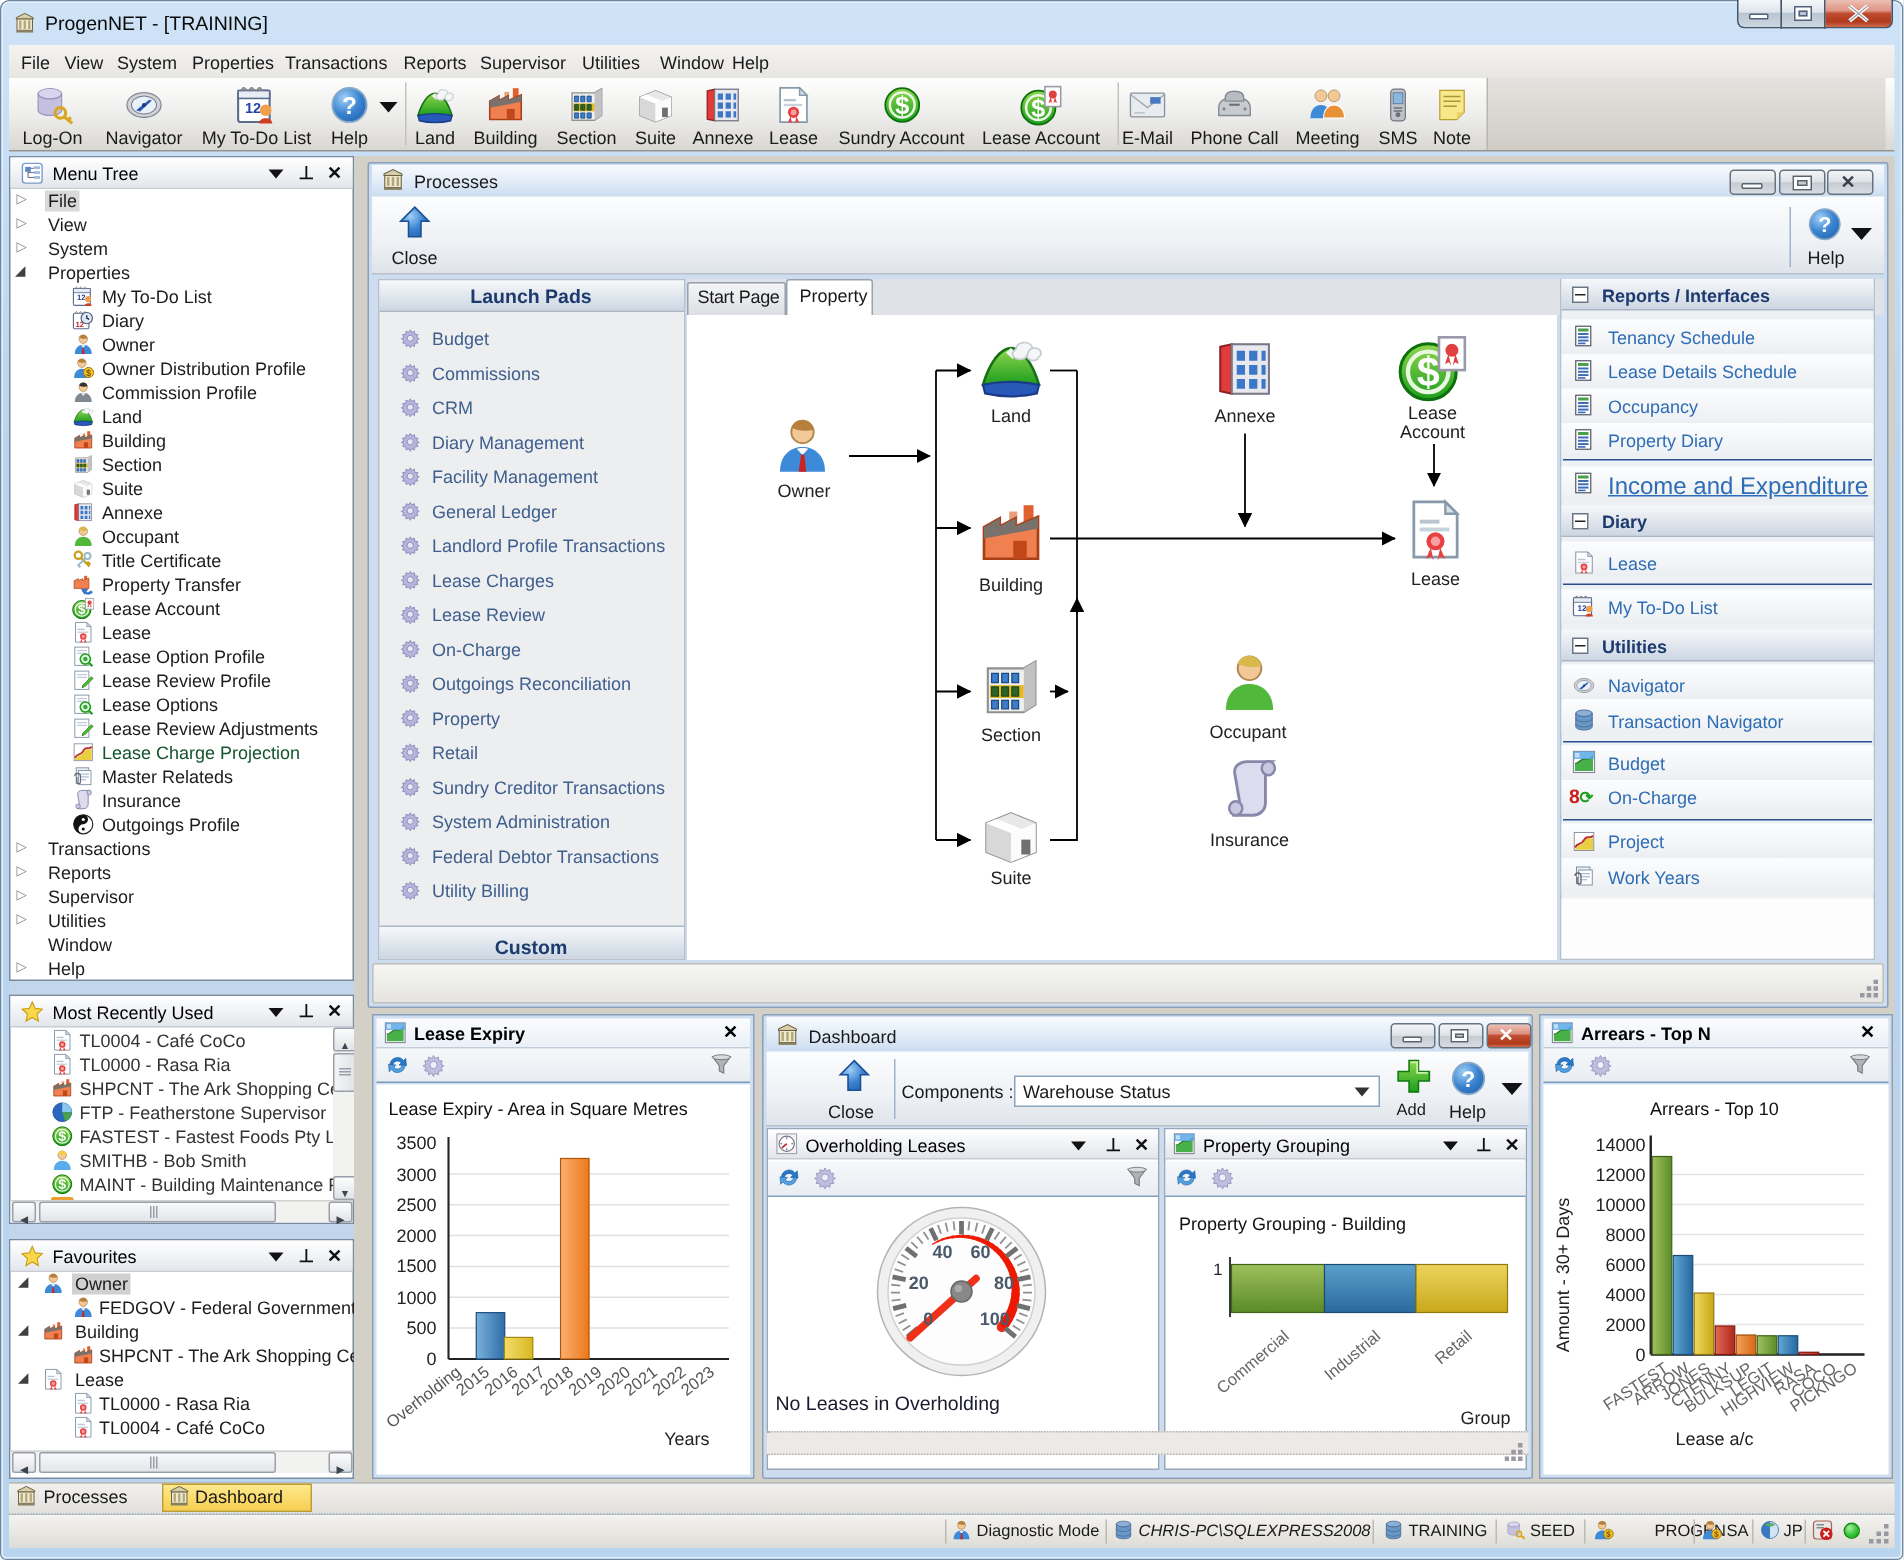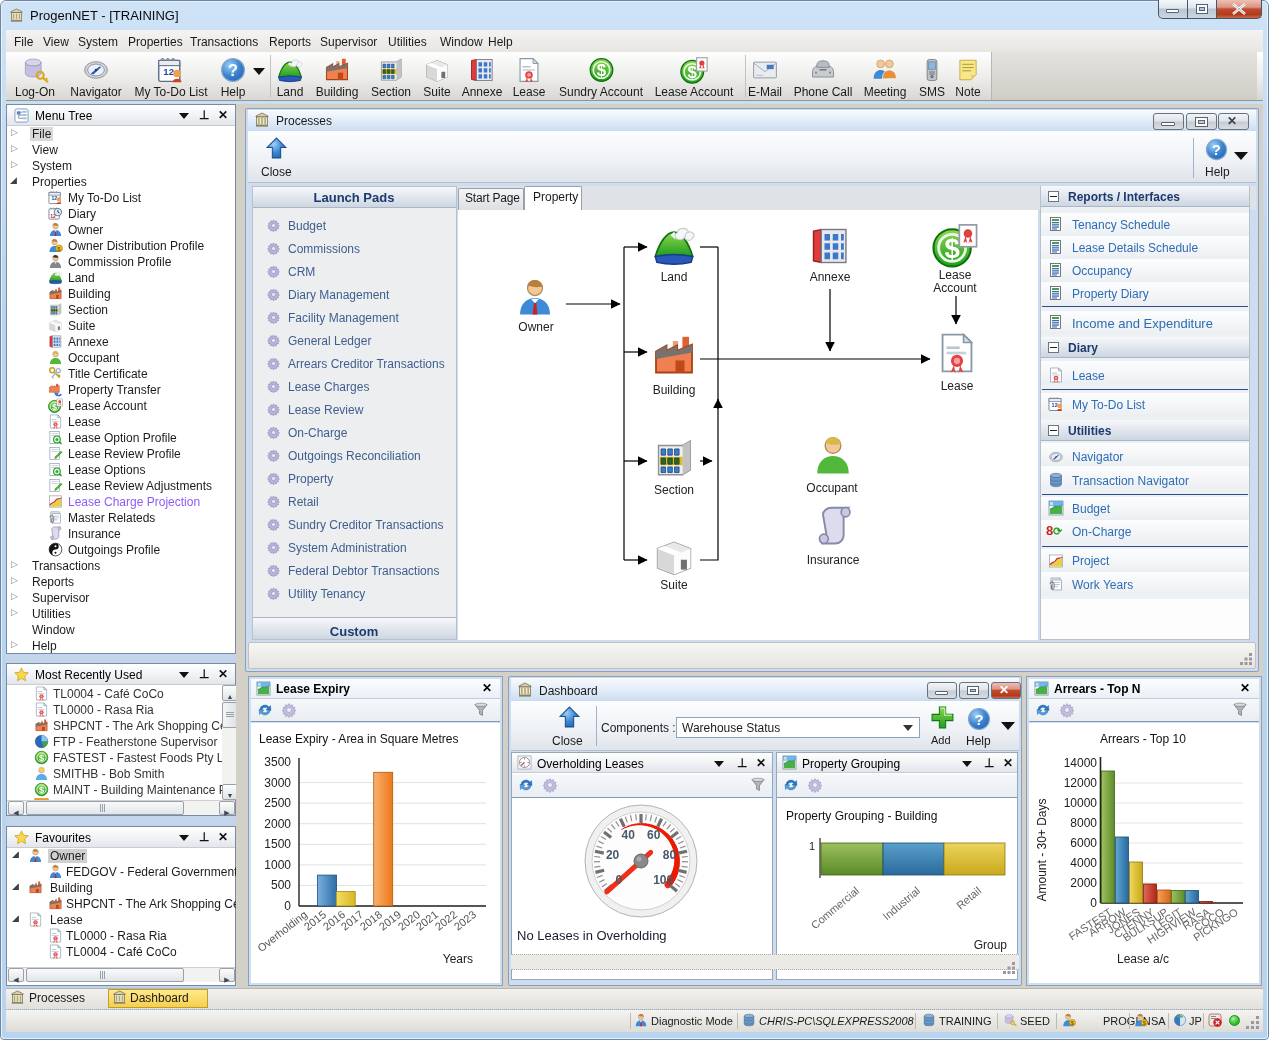--- a/index.html
+++ b/index.html
@@ -505,21 +505,21 @@
     <use href="#i-leaseopt"></use>
   </svg>
 <div class="abs" style="left:68px;top:463px;white-space:nowrap;font-size:12px;color:#1c1c1c;">Lease Options</div>
 <svg class="ic" style="left:48px;top:478px;width:15px;height:15px;">
     <use href="#i-leaserev"></use>
   </svg>
 <div class="abs" style="left:68px;top:479px;white-space:nowrap;font-size:12px;color:#1c1c1c;">Lease Review Adjustments</div>
 <svg class="ic" style="left:48px;top:494px;width:15px;height:15px;">
     <use href="#i-proj"></use>
   </svg>
-<div class="abs" style="left:68px;top:495px;white-space:nowrap;font-size:12px;color:#8b5cf6;">Lease Charge Projection</div>
+<div class="abs" style="left:68px;top:495px;white-space:nowrap;font-size:12px;color:#14532d;">Lease Charge Projection</div>
 <svg class="ic" style="left:48px;top:510px;width:15px;height:15px;">
     <use href="#i-master"></use>
   </svg>
 <div class="abs" style="left:68px;top:511px;white-space:nowrap;font-size:12px;color:#1c1c1c;">Master Relateds</div>
 <svg class="ic" style="left:48px;top:526px;width:15px;height:15px;">
     <use href="#i-scroll"></use>
   </svg>
 <div class="abs" style="left:68px;top:527px;white-space:nowrap;font-size:12px;color:#1c1c1c;">Insurance</div>
 <svg class="ic" style="left:48px;top:542px;width:15px;height:15px;">
     <use href="#i-yinyang"></use>
@@ -679,21 +679,21 @@
     <use href="#i-gear"></use>
   </svg>
 <div class="abs" style="left:288px;top:311px;white-space:nowrap;font-size:12px;color:#3f5e8e;">Facility Management</div>
 <svg class="ic" style="left:266px;top:333px;width:15px;height:15px;">
     <use href="#i-gear"></use>
   </svg>
 <div class="abs" style="left:288px;top:334px;white-space:nowrap;font-size:12px;color:#3f5e8e;">General Ledger</div>
 <svg class="ic" style="left:266px;top:356px;width:15px;height:15px;">
     <use href="#i-gear"></use>
   </svg>
-<div class="abs" style="left:288px;top:357px;white-space:nowrap;font-size:12px;color:#3f5e8e;">Arrears Creditor Transactions</div>
+<div class="abs" style="left:288px;top:357px;white-space:nowrap;font-size:12px;color:#3f5e8e;">Landlord Profile Transactions</div>
 <svg class="ic" style="left:266px;top:379px;width:15px;height:15px;">
     <use href="#i-gear"></use>
   </svg>
 <div class="abs" style="left:288px;top:380px;white-space:nowrap;font-size:12px;color:#3f5e8e;">Lease Charges</div>
 <svg class="ic" style="left:266px;top:402px;width:15px;height:15px;">
     <use href="#i-gear"></use>
   </svg>
 <div class="abs" style="left:288px;top:403px;white-space:nowrap;font-size:12px;color:#3f5e8e;">Lease Review</div>
 <svg class="ic" style="left:266px;top:425px;width:15px;height:15px;">
     <use href="#i-gear"></use>
@@ -719,21 +719,21 @@
     <use href="#i-gear"></use>
   </svg>
 <div class="abs" style="left:288px;top:541px;white-space:nowrap;font-size:12px;color:#3f5e8e;">System Administration</div>
 <svg class="ic" style="left:266px;top:563px;width:15px;height:15px;">
     <use href="#i-gear"></use>
   </svg>
 <div class="abs" style="left:288px;top:564px;white-space:nowrap;font-size:12px;color:#3f5e8e;">Federal Debtor Transactions</div>
 <svg class="ic" style="left:266px;top:586px;width:15px;height:15px;">
     <use href="#i-gear"></use>
   </svg>
-<div class="abs" style="left:288px;top:587px;white-space:nowrap;font-size:12px;color:#3f5e8e;">Utility Tenancy</div>
+<div class="abs" style="left:288px;top:587px;white-space:nowrap;font-size:12px;color:#3f5e8e;">Utility Billing</div>
 <div class="abs" style="left:253px;top:617px;width:203px;height:22px;background:linear-gradient(#f6f8fa,#e2e7ee 50%,#ccd6e2);border-top:1px solid #aab6c4;"></div>
 <div class="abs" style="left:354px;top:624px;white-space:nowrap;transform:translateX(-50%);font-size:13px;font-weight:bold;color:#1c3a6e;">Custom</div>
 <div class="abs" style="left:458px;top:186px;width:798px;height:24px;background:#dfe2e6;"></div>
 <div class="abs" style="left:458px;top:188px;width:66px;height:22px;background:linear-gradient(#f4f5f6,#dcdfe3);border:1px solid #98a2ae;border-bottom:none;border-radius:2px 2px 0 0;"></div>
 <div class="abs" style="left:465px;top:191px;white-space:nowrap;font-size:12px;color:#1a1a1a;letter-spacing:-0.2px;">Start Page</div>
 <div class="abs" style="left:524px;top:186px;width:58px;height:24px;background:#fff;border:1px solid #98a2ae;border-bottom:none;border-radius:2px 2px 0 0;"></div>
 <div class="abs" style="left:533px;top:190px;white-space:nowrap;font-size:12px;color:#1a1a1a;">Property</div>
 <div class="abs" style="left:458px;top:210px;width:580px;height:430px;background:#fff;"></div>
 <svg class="ic" style="left:458px;top:210px;width:580px;height:430px;">
 <defs>
@@ -829,21 +829,21 @@
   </svg>
 <div class="abs" style="left:1072px;top:264px;white-space:nowrap;font-size:12px;color:#2e6db5;">Occupancy</div>
 <svg class="ic" style="left:1048px;top:285px;width:16px;height:16px;">
     <use href="#i-report"></use>
   </svg>
 <div class="abs" style="left:1072px;top:287px;white-space:nowrap;font-size:12px;color:#2e6db5;">Property Diary</div>
 <div class="abs" style="left:1042px;top:306px;width:206px;height:1px;background:#2a4d8f;"></div>
 <svg class="ic" style="left:1048px;top:314px;width:16px;height:16px;">
     <use href="#i-report"></use>
   </svg>
-<div class="abs" style="left:1072px;top:316px;white-space:nowrap;font-size:13px;color:#2e6db5;">Income and Expenditure</div>
+<div class="abs" style="left:1072px;top:316px;white-space:nowrap;font-size:16px;color:#2e6db5;text-decoration:underline;">Income and Expenditure</div>
 <div class="abs" style="left:1041px;top:337px;width:208px;height:21px;background:linear-gradient(#f6f8fa,#e2e7ee 50%,#ccd6e2);border-bottom:1px solid #aab6c4;"></div>
 <div class="abs" style="left:1048px;top:342px;width:11px;height:11px;background:#fff;border:1px solid #6a7684;"></div>
 <div class="abs" style="left:1050px;top:347px;width:7px;height:1px;background:#222;"></div>
 <div class="abs" style="left:1068px;top:341px;white-space:nowrap;font-size:12px;font-weight:bold;color:#1c3a6e;">Diary</div>
 <svg class="ic" style="left:1048px;top:367px;width:16px;height:16px;">
     <use href="#i-lease"></use>
   </svg>
 <div class="abs" style="left:1072px;top:369px;white-space:nowrap;font-size:12px;color:#2e6db5;">Lease</div>
 <div class="abs" style="left:1042px;top:389px;width:206px;height:1px;background:#2a4d8f;"></div>
 <svg class="ic" style="left:1048px;top:396px;width:16px;height:16px;">

